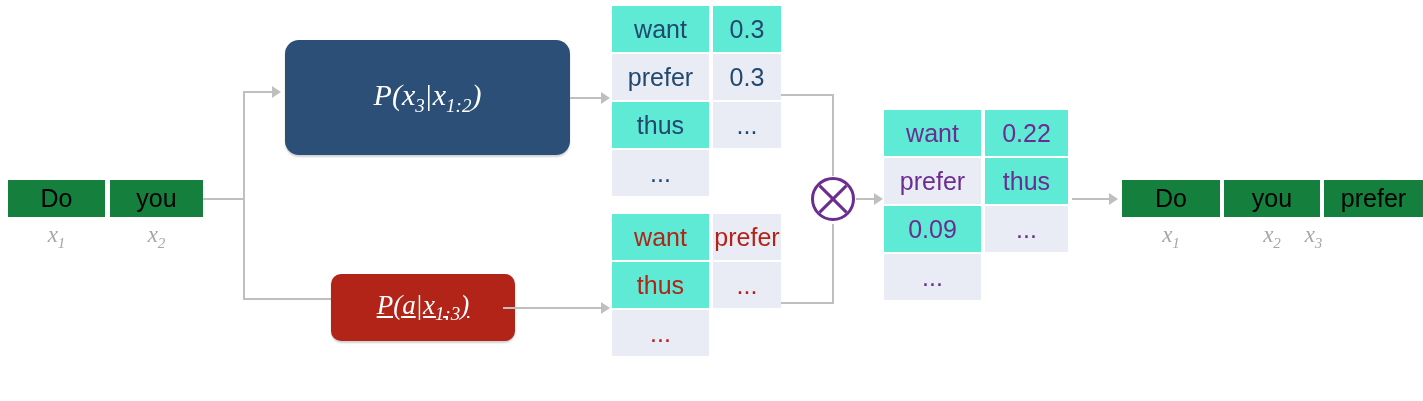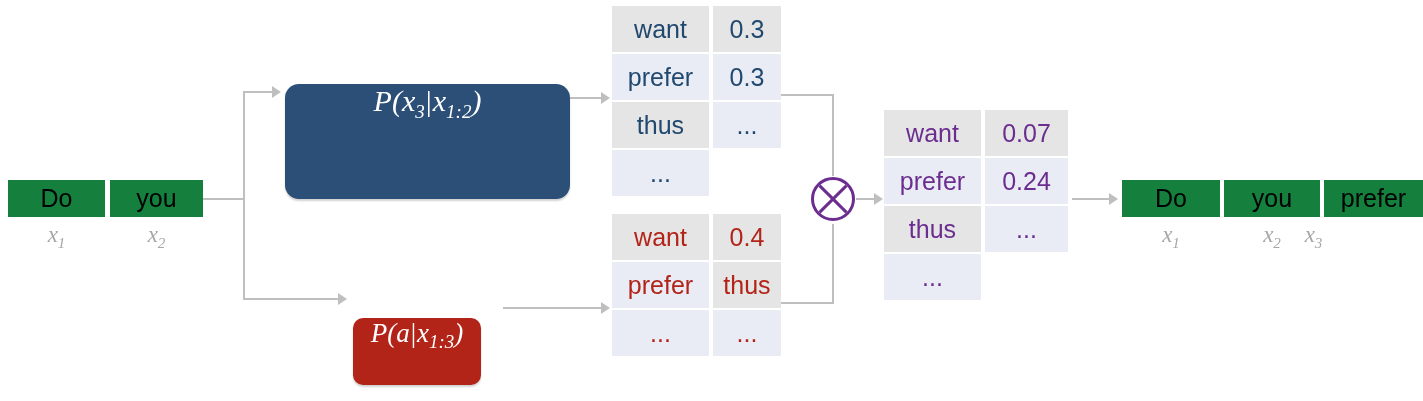--- a/index.html
+++ b/index.html
@@ -9,36 +9,36 @@
   .stage{position:absolute;left:0;top:0;width:1423px;height:401px;}
 
   
   .tok{position:absolute;background:#15803d;display:flex;align-items:center;
        justify-content:center;color:#000000;font-size:25px;height:37px;}
   .xlab{position:absolute;color:#a6a6a6;font-family:"Liberation Serif",serif;
         font-style:italic;font-size:23px;text-align:center;}
   .xlab sub{font-size:15px;font-style:italic;}
 
   
-  .mbox{position:absolute;display:flex;align-items:flex-start;justify-content:center;
+  .mbox{position:absolute;display:flex;align-items:center;justify-content:center;
         color:#ffffff;font-family:"Liberation Serif",serif;font-style:italic;
-        font-size:30px;margin-top:44px;}
+        font-size:30px;}
   .mbox.blue{background:#2b4f76;border-radius:14px;
              box-shadow:0 2px 2px rgba(0,0,0,.18);}
   .mbox.red{background:#b22318;border-radius:10px;
             box-shadow:0 2px 2px rgba(0,0,0,.18);}
   .mbox sub{font-size:19px;font-style:italic;}
   .mbox .bar{font-style:normal;padding:0 1px;}
 
   
   .ptab{position:absolute;display:grid;grid-template-columns:var(--c1) var(--c2);
         grid-auto-rows:46px;column-gap:4px;row-gap:2px;}
   .ptab .cell{display:flex;align-items:center;justify-content:center;
               font-size:25px;}
-  .ptab .r-dark{background:#e5e5e5;}
+  .ptab .r-dark{background:#5eead4;}
   .ptab .r-light{background:#e9ecf5;}
   .t-blue .cell{color:#21486e;}
   .t-red  .cell{color:#b22318;}
   .t-purple .cell{color:#6b2d8f;}
 
   
   .ln{position:absolute;background:#bfbfbf;}
   .lh{height:2px;}
   .lv{width:2px;}
   .arw{position:absolute;width:0;height:0;
@@ -76,21 +76,21 @@
   <div class="ln lv" style="left:243px;top:91px;height:209px;"></div>
   <div class="ln lh" style="left:243px;top:91px;width:33px;"></div>
   <div class="arw" style="left:272px;top:86px;"></div>
   <div class="ln lh" style="left:243px;top:298px;width:97px;"></div>
   <div class="arw" style="left:338px;top:293px;"></div>
 
   <div class="mbox blue" style="left:285px;top:40px;width:285px;height:115px;">
     <span><span>P(</span><span>x</span><sub>3</sub><span class="bar">|</span><span>x</span><sub>1:2</sub><span>)</span></span>
   </div>
 
-  <div class="mbox red" style="left:353px;top:274px;width:128px;height:67px;font-size:27px;">
+  <div class="mbox red" style="left:331px;top:274px;width:184px;height:67px;font-size:27px;text-decoration:underline;">
     <span><span>P(</span><span>a</span><span class="bar">|</span><span>x</span><sub>1:3</sub><span>)</span></span>
   </div>
 
   <div class="ln lh" style="left:570px;top:97px;width:33px;"></div>
   <div class="arw" style="left:601px;top:92px;"></div>
 
   <div class="ln lh" style="left:503px;top:307px;width:100px;"></div>
   <div class="arw" style="left:601px;top:302px;"></div>
 
   <div class="ptab t-blue" style="left:612px;top:6px;--c1:97px;--c2:68px;">
@@ -98,21 +98,20 @@
     <div class="cell r-dark">0.3</div>
     <div class="cell r-light">prefer</div>
     <div class="cell r-light">0.3</div>
     <div class="cell r-dark">thus</div>
     <div class="cell r-light">...</div>
     <div class="cell r-light">...</div>
   </div>
 
   <div class="ptab t-red" style="left:612px;top:214px;--c1:97px;--c2:68px;">
     <div class="cell r-dark">want</div>
-    <div class="cell r-dark">0.4</div>
     <div class="cell r-light">prefer</div>
     <div class="cell r-dark">thus</div>
     <div class="cell r-light">...</div>
     <div class="cell r-light">...</div>
   </div>
 
   <div class="ln lh" style="left:781px;top:94px;width:53px;"></div>
   <div class="ln lh" style="left:781px;top:302px;width:53px;"></div>
   <div class="ln lv" style="left:832px;top:94px;height:82px;"></div>
   <div class="ln lv" style="left:832px;top:224px;height:80px;"></div>
@@ -120,24 +119,24 @@
   <div class="mult" style="left:811px;top:177px;">
     <i class="a"></i>
       <i class="b"></i>
   </div>
 
   <div class="ln lh" style="left:856px;top:198px;width:23px;"></div>
   <div class="arw" style="left:874px;top:193px;"></div>
 
   <div class="ptab t-purple" style="left:884px;top:110px;--c1:97px;--c2:83px;">
     <div class="cell r-dark">want</div>
-    <div class="cell r-dark">0.07</div>
+    <div class="cell r-dark">0.22</div>
     <div class="cell r-light">prefer</div>
-    <div class="cell r-light">0.24</div>
     <div class="cell r-dark">thus</div>
+    <div class="cell r-dark">0.09</div>
     <div class="cell r-light">...</div>
     <div class="cell r-light">...</div>
   </div>
 
   <div class="ln lh" style="left:1072px;top:198px;width:39px;"></div>
   <div class="arw" style="left:1109px;top:193px;"></div>
 
   <div class="tok" style="left:1122px;top:180px;width:98px;">
     <span>Do</span>
   </div>

